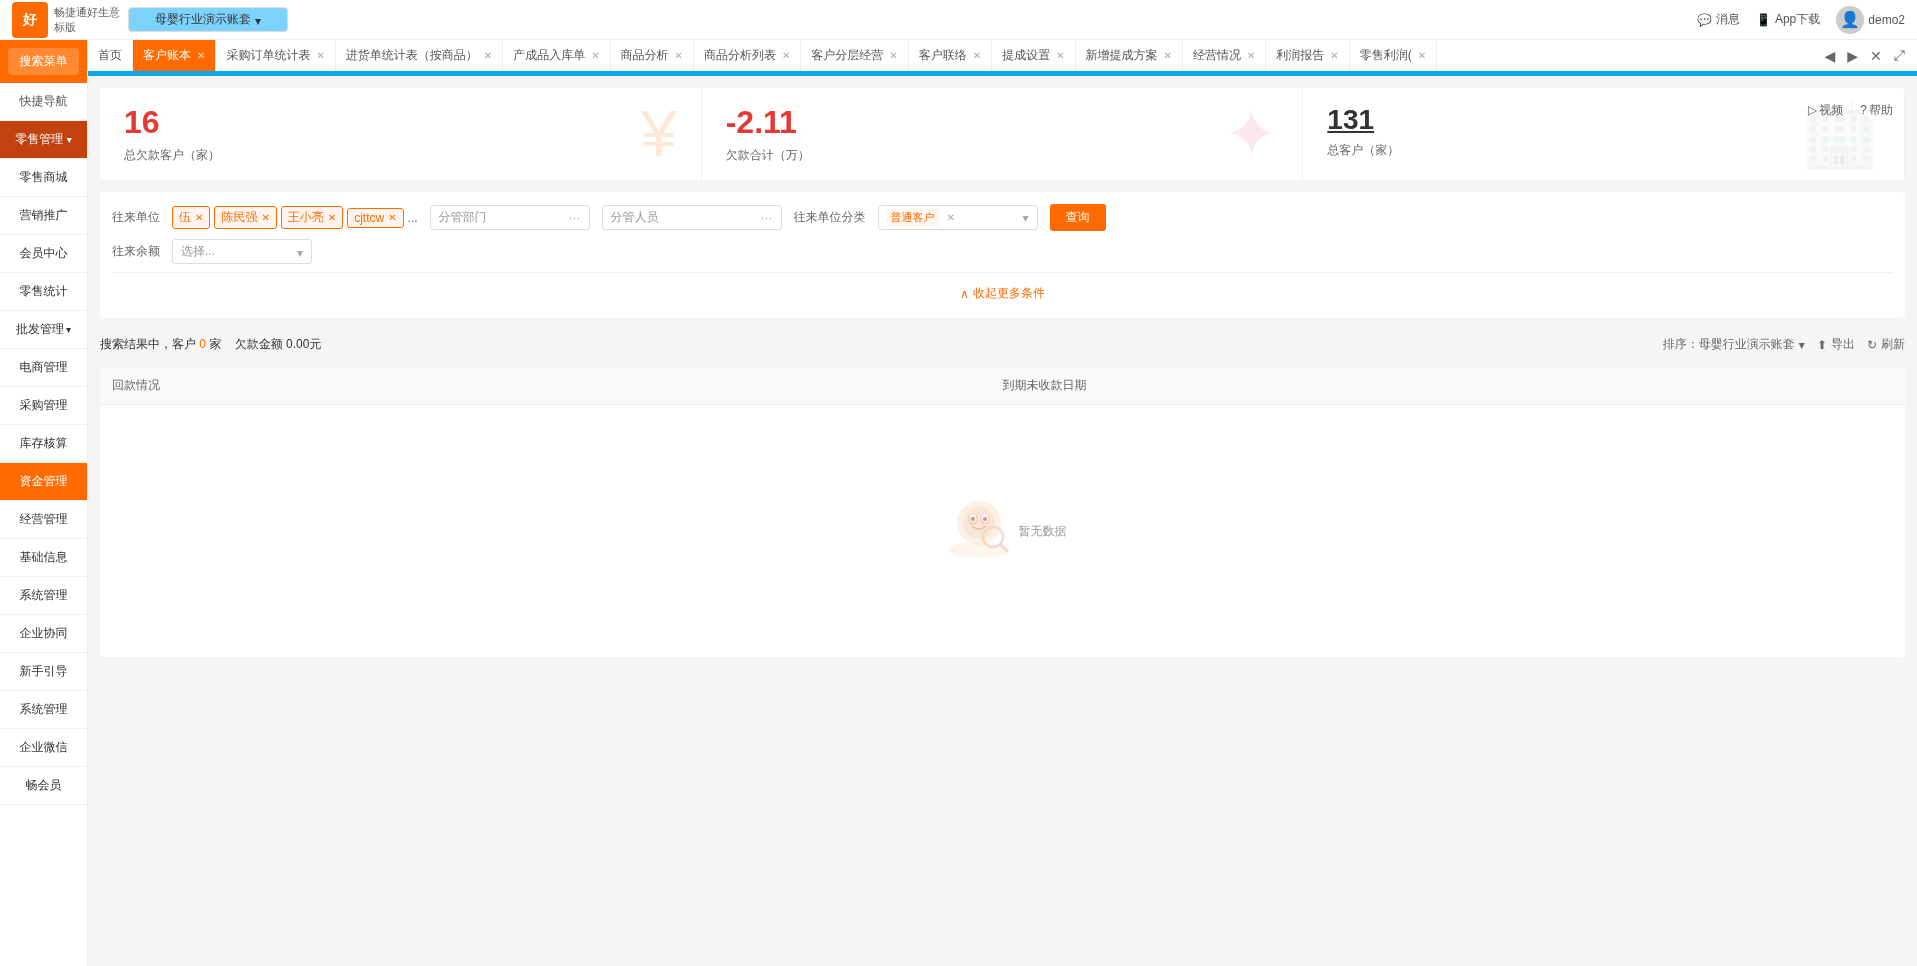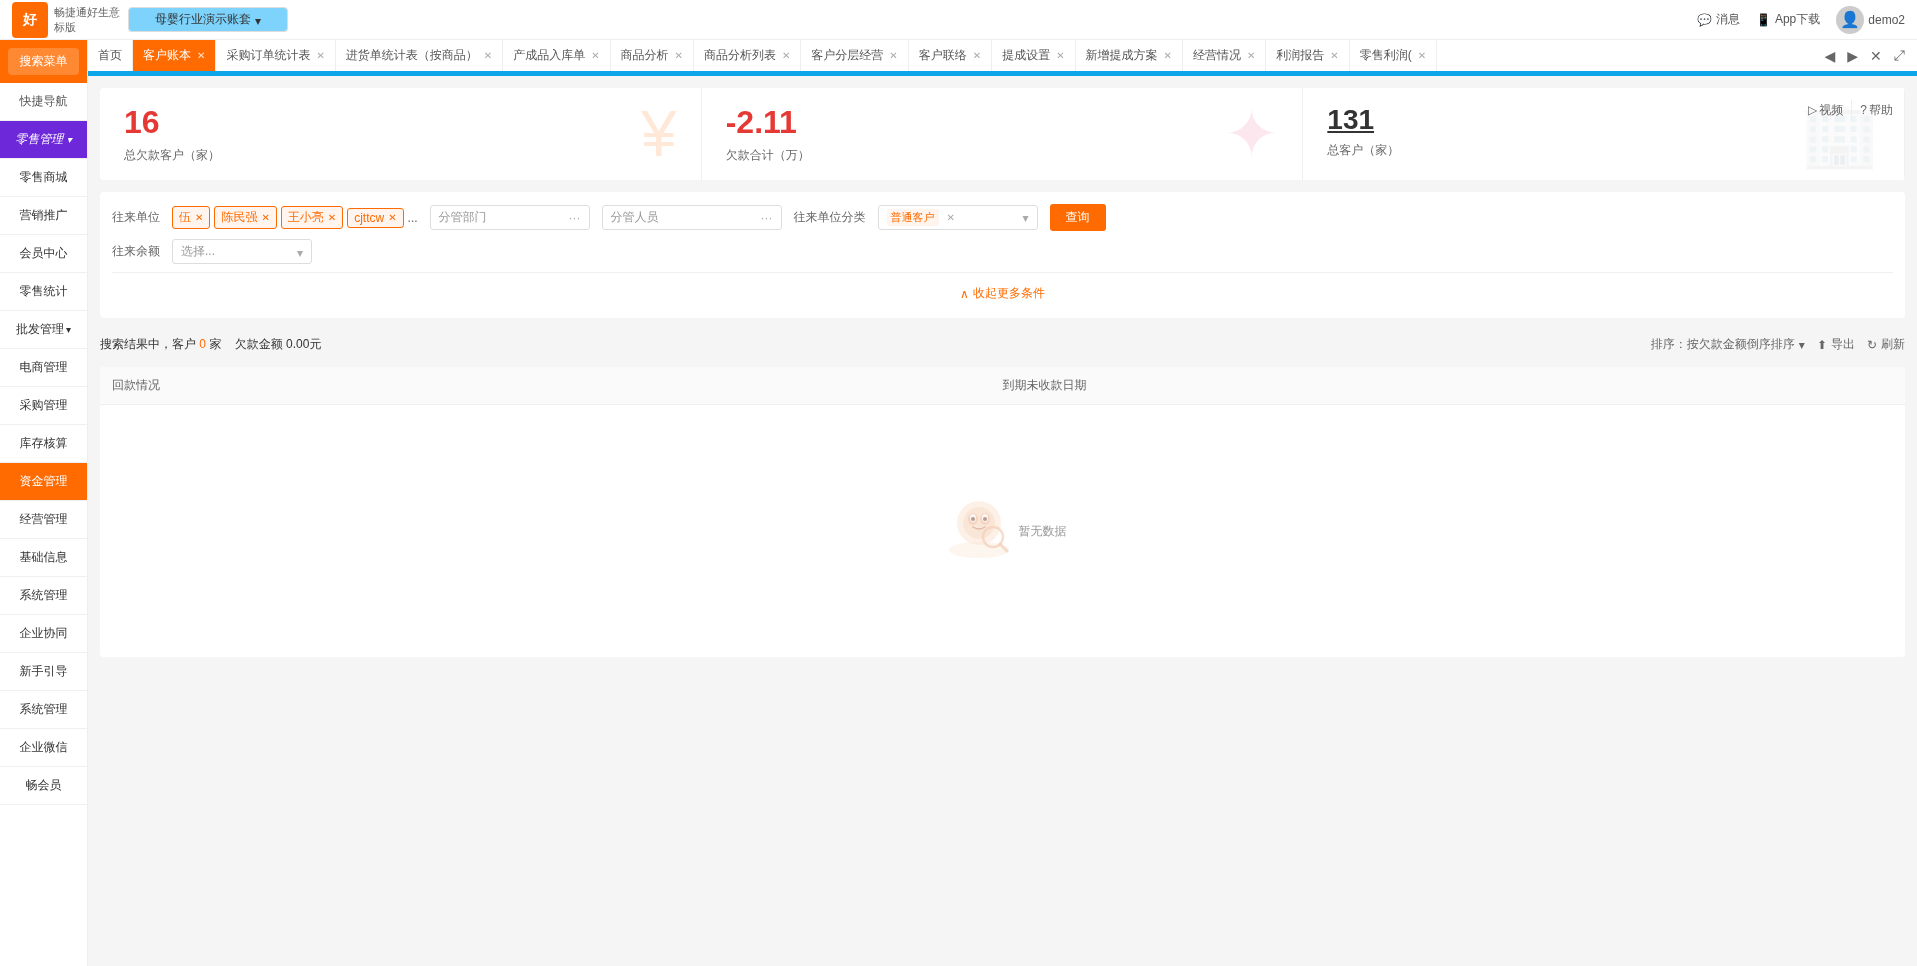--- a/index.html
+++ b/index.html
@@ -18,21 +18,21 @@
 
     
     .main-layout { display: flex; flex: 1; overflow: hidden; }
 
     
     .sidebar { width: 88px; background: #fff; border-right: 1px solid #eee; display: flex; flex-direction: column; overflow-y: auto; flex-shrink: 0; }
     .sidebar-search { padding: 8px; background: #ff6b00; }
     .sidebar-search-btn { width: 100%; background: rgba(255,255,255,0.2); border: none; border-radius: 4px; color: #fff; padding: 5px; cursor: pointer; font-size: 12px; text-align: center; }
     .sidebar-nav-btn { padding: 10px 8px; text-align: center; cursor: pointer; color: #555; font-size: 12px; border-bottom: 1px solid #f0f0f0; }
     .sidebar-item { padding: 10px 8px; text-align: center; cursor: pointer; color: #333; font-size: 12px; border-bottom: 1px solid #f0f0f0; }
-    .sidebar-item.active { background: #6d28d9; color: #fff; font-style: italic; }
+    .sidebar-item.active { background: #c2410c; color: #fff; }
 
     
     .content-area { flex: 1; display: flex; flex-direction: column; overflow: hidden; }
 
     
     .tab-bar { background: #fff; border-bottom: 5px solid #0ea5e9; display: flex; align-items: center; height: 36px; overflow: hidden; flex-shrink: 0; }
     .tab { display: flex; align-items: center; gap: 4px; padding: 0 10px; height: 100%; cursor: pointer; font-size: 12px; color: #555; border-right: 1px solid #eee; white-space: nowrap; flex-shrink: 0; }
     .tab.active { background: #ff6b00; color: #fff; }
     .tab .tab-close { color: #aaa; cursor: pointer; font-size: 10px; margin-left: 2px; }
     .tab.active .tab-close { color: rgba(255,255,255,0.8); }
@@ -323,21 +323,21 @@
             <span>搜索结果中，客户</span>
             <span style="color:#ff6b00;">0</span>
             <span>家</span>
             &nbsp;&nbsp;
             <span>欠款金额</span>
             <span>0.00元</span>
           </span>
         </div>
         <div class="results-actions">
           <div class="sort-select">
-            <span>排序：按欠款金额倒序排序</span>
+            <span>排序：母婴行业演示账套</span>
             <span>▾</span>
           </div>
           <div class="results-action-btn">
             <span>⬆</span>
             <span>导出</span>
           </div>
           <div class="results-action-btn">
             <span>↻</span>
             <span>刷新</span>
           </div>

